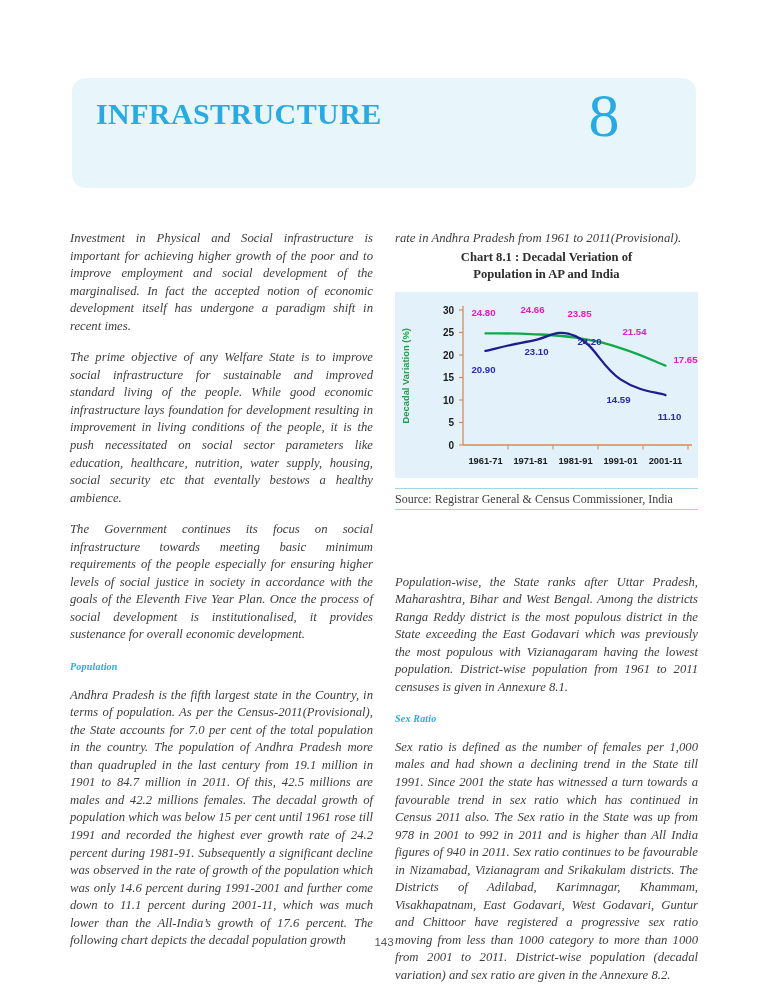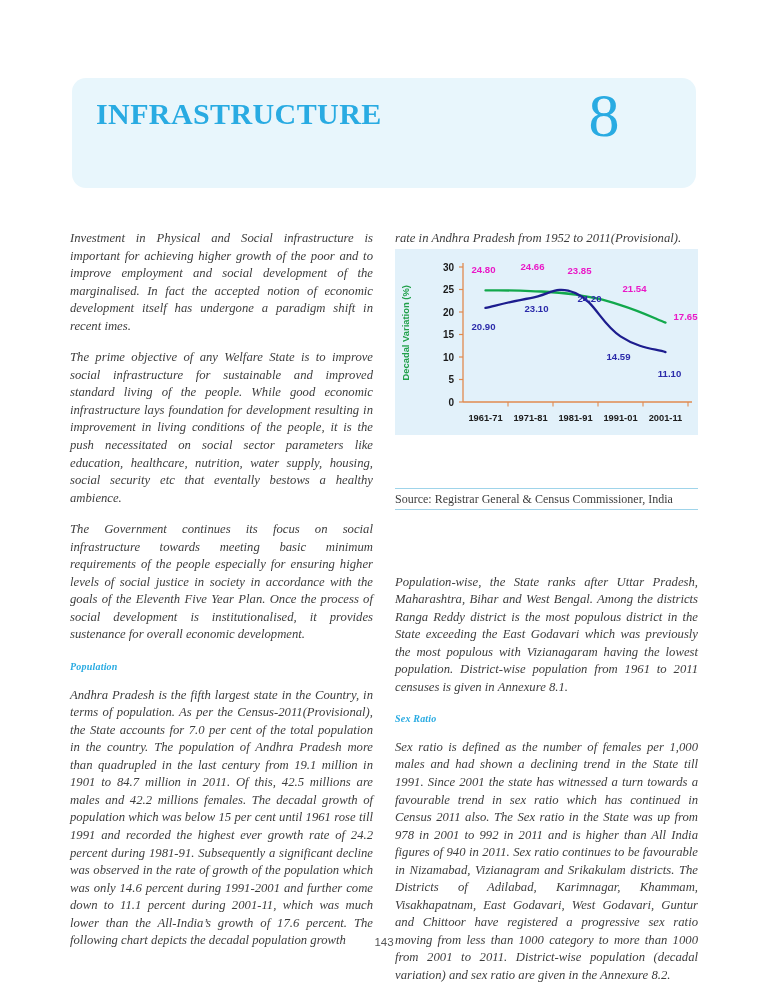--- a/index.html
+++ b/index.html
@@ -190,30 +190,34 @@
 
 <div class="col" id="col-left">
   <p>Investment in Physical and Social infrastructure is important for achieving  higher growth of the poor and to improve employment and social development of the marginalised. In fact the accepted notion of economic development itself has undergone a paradigm shift in recent imes.</p>
   <p>The prime objective of any Welfare State is to improve social infrastructure for sustainable and improved standard living of the people. While good economic infrastructure lays foundation for development resulting in improvement in living conditions of the people, it is the push necessitated on social sector parameters like education, healthcare, nutrition, water supply, housing, social security etc that eventally bestows a healthy ambience.</p>
   <p>The Government continues its focus on social infrastructure towards meeting basic minimum requirements of the people especially for ensuring higher levels of social justice in society in accordance with the goals of the Eleventh Five Year Plan. Once the process of social development is institutionalised, it provides sustenance for overall economic development.</p>
   <h2 class="section-head">Population</h2>
   <p class="last">Andhra Pradesh is the fifth largest state in the Country, in terms of population. As per the Census-2011(Provisional), the State accounts for 7.0 per cent of the total population in the country. The population of Andhra Pradesh more than quadrupled in the last century from 19.1 million in 1901 to 84.7 million in 2011. Of this, 42.5 millions are males and 42.2 millions females. The decadal growth of population which was below 15 per cent until 1961 rose till 1991 and recorded the highest ever growth rate of 24.2 percent during 1981-91. Subsequently a significant decline was observed in the rate of growth of the population which was only 14.6 percent during 1991-2001 and further come down to 11.1 percent during 2001-11, which was much lower than the All-India’s growth of 17.6 percent. The following chart depicts the decadal population growth</p>
 </div>
 
 <div class="col" id="col-right">
-  <p>rate in Andhra Pradesh from 1952 to 2011(Provisional).</p>
+  <p>rate in Andhra Pradesh from 1961 to 2011(Provisional).</p>
 
   <div style="height:312px"></div>
 
   <p>Population-wise, the State ranks after Uttar Pradesh, Maharashtra, Bihar and West Bengal. Among the districts Ranga Reddy district is the most populous district in the State exceeding the East Godavari which was previously the most populous with Vizianagaram having the lowest population. District-wise population from 1961 to 2011 censuses is given in Annexure 8.1.</p>
   <h2 class="section-head">Sex Ratio</h2>
   <p class="last">Sex ratio is defined as the number of females per 1,000 males and had shown a declining trend in the State till 1991. Since 2001 the state has witnessed a turn towards a favourable trend in sex ratio which has continued in Census 2011 also. The Sex ratio in the State was up from 978 in 2001 to 992 in 2011 and is higher than All India figures of 940 in 2011. Sex ratio continues to be favourable in Nizamabad, Vizianagram and Srikakulam districts. The Districts of Adilabad, Karimnagar, Khammam, Visakhapatnam, East Godavari, West Godavari, Guntur and Chittoor have registered a progressive sex ratio moving from less than 1000 category to more than 1000 from 2001 to 2011. District-wise population (decadal variation) and sex ratio are given in the Annexure 8.2.</p>
 </div>
 
 <div id="chart-block">
+  <div id="chart-title">
+    <span class="line">Chart 8.1 : Decadal Veriation of</span>
+    <span class="line">Population in AP and India</span>
+  </div>
 
   <div id="chart-canvas">
     <svg id="chart-svg" width="303" height="186" viewBox="0 0 303 186">
 
       <g id="g-yaxis-title">
           <text x="0" y="0" class="y-axis-title" transform="translate(14,131.5) rotate(-90)">Decadal Variation (%)</text>
         </g>
       <g id="g-yticks">
           <text x="59" y="156.6" class="axis-tick-label" text-anchor="end">0</text>
           <line x1="64" y1="153" x2="68" y2="153" stroke="#e08a4f" stroke-width="1.2"></line>

